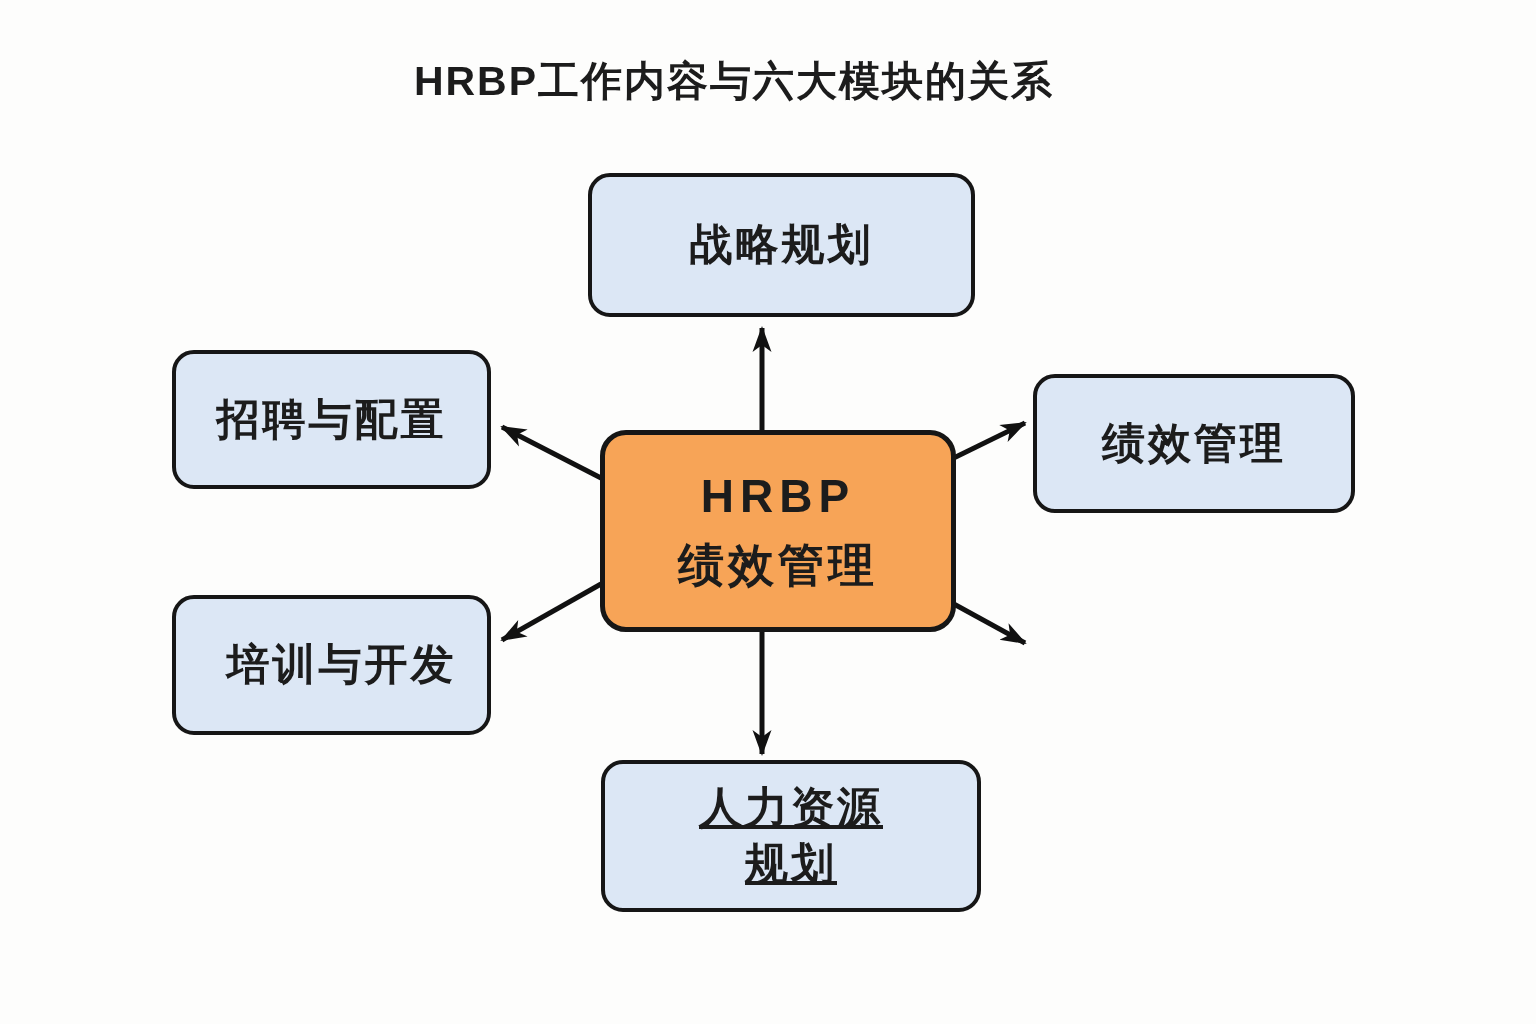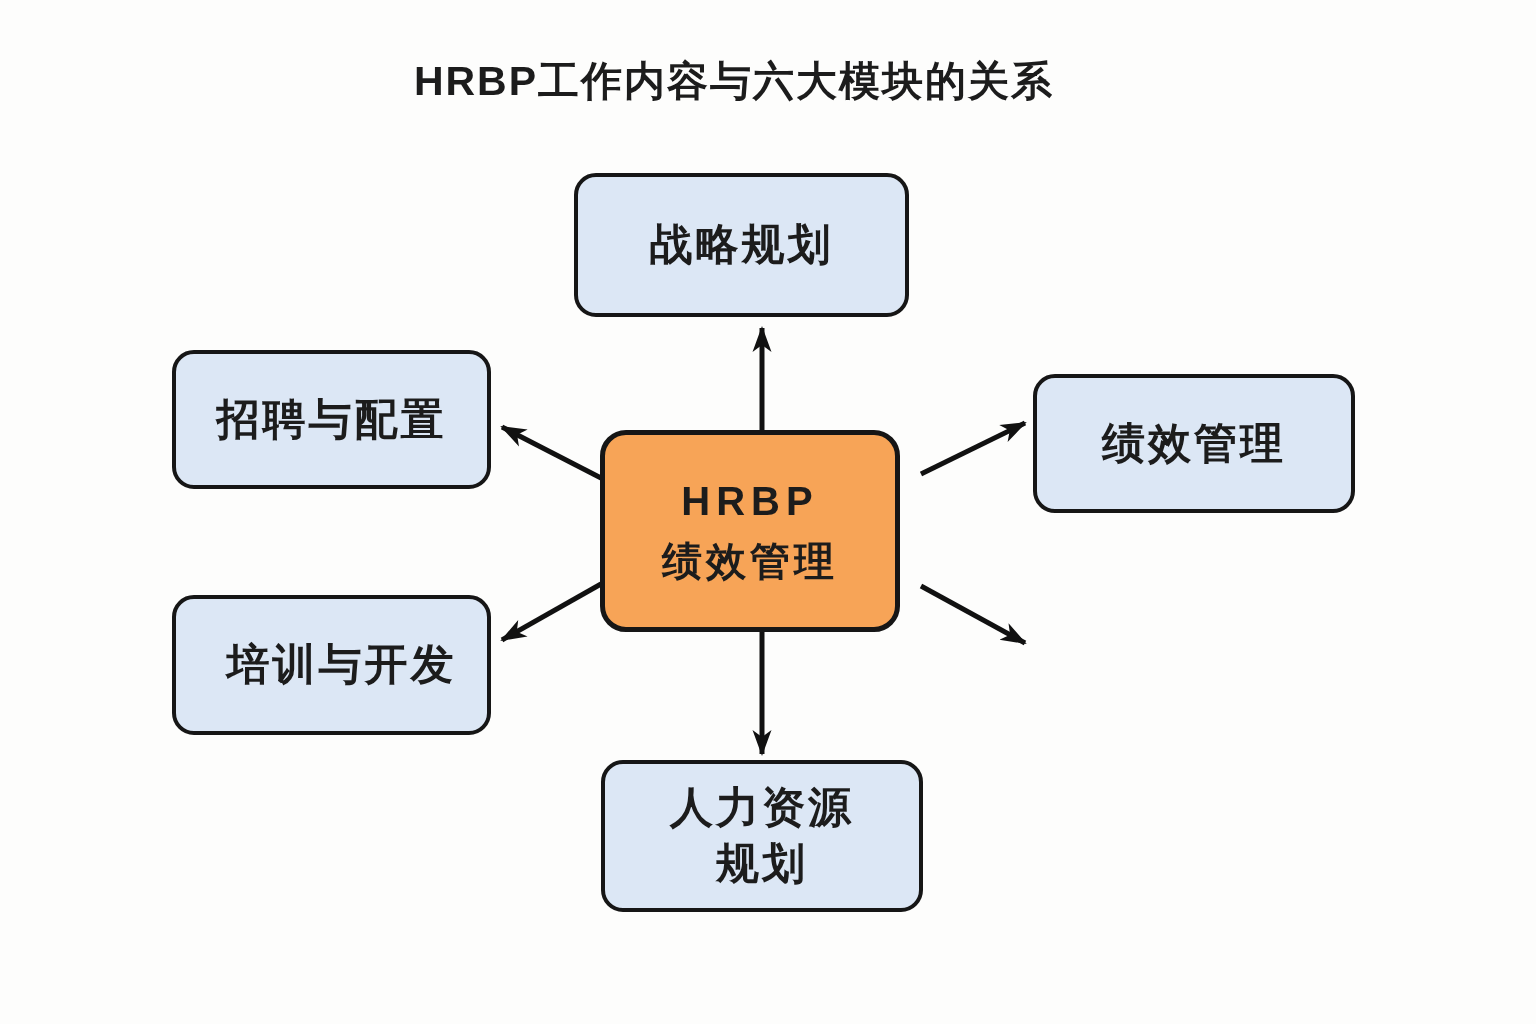--- a/index.html
+++ b/index.html
@@ -42,32 +42,32 @@
     flex-direction: column;
     align-items: center;
     justify-content: center;
     font-size: 43px;
     font-weight: 900;
     letter-spacing: 3px;
     color: var(--text);
     text-align: center;
     line-height: 1.3;
   }
-  .node-top          { left: 574px; top: 173px; width: 335px; height: 144px; }
+  .node-top          { left: 588px; top: 173px; width: 387px; height: 144px; }
   .node-left-top     { left: 172px; top: 350px; width: 319px; height: 139px; align-items: center; }
   .node-left-bottom  { left: 172px; top: 595px; width: 319px; height: 140px; padding-left: 20px; }
   .node-right-top    { left: 1033px; top: 350px; width: 322px; height: 139px; margin-top: 24px; }
   .node-right-bottom { left: 1033px; top: 595px; width: 322px; height: 140px; }
-  .node-bottom       { left: 601px; top: 760px; width: 322px; height: 152px; }
+  .node-bottom       { left: 601px; top: 760px; width: 380px; height: 152px; text-decoration: underline; }
   .node-center {
-    left: 600px; top: 430px; width: 300px; height: 202px;
+    left: 600px; top: 430px; width: 356px; height: 202px;
     background: var(--center-fill);
     border-width: 5px;
     border-radius: 26px;
-    font-size: 40px;
+    font-size: 46px;
     letter-spacing: 4px;
     line-height: 1.5;
   }
   .node-center .line1 { letter-spacing: 6px; }
   .arrows {
     position: absolute;
     left: 0; top: 0;
     width: 1536px;
     height: 1024px;
     pointer-events: none;

